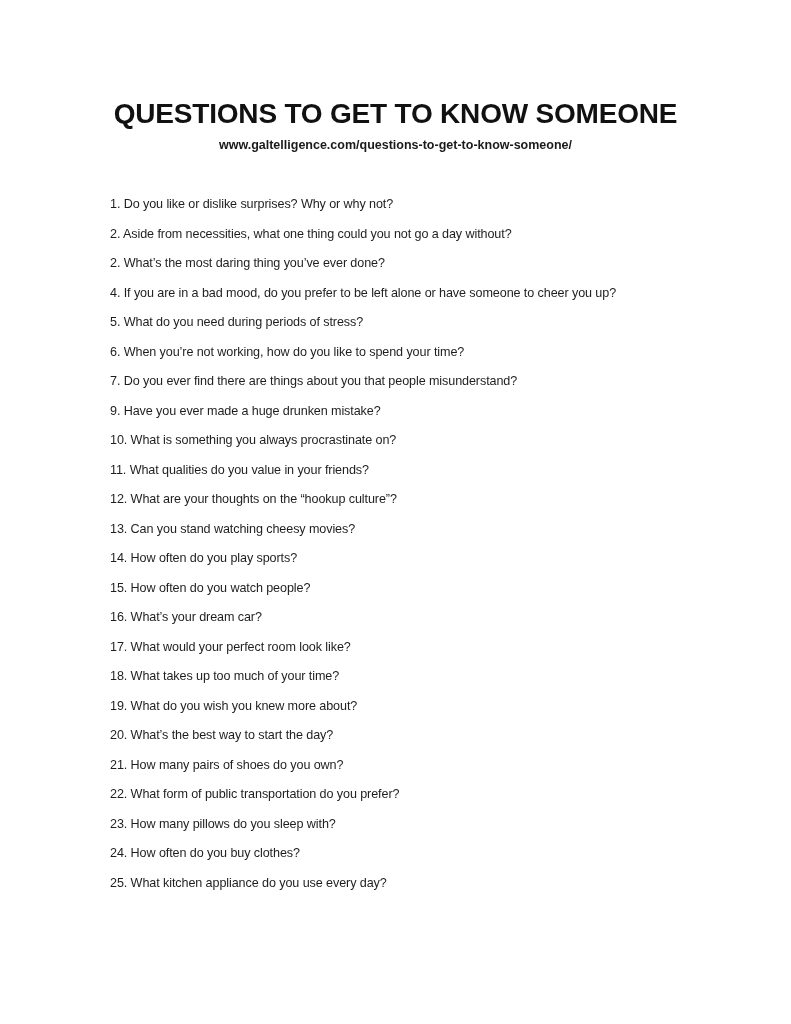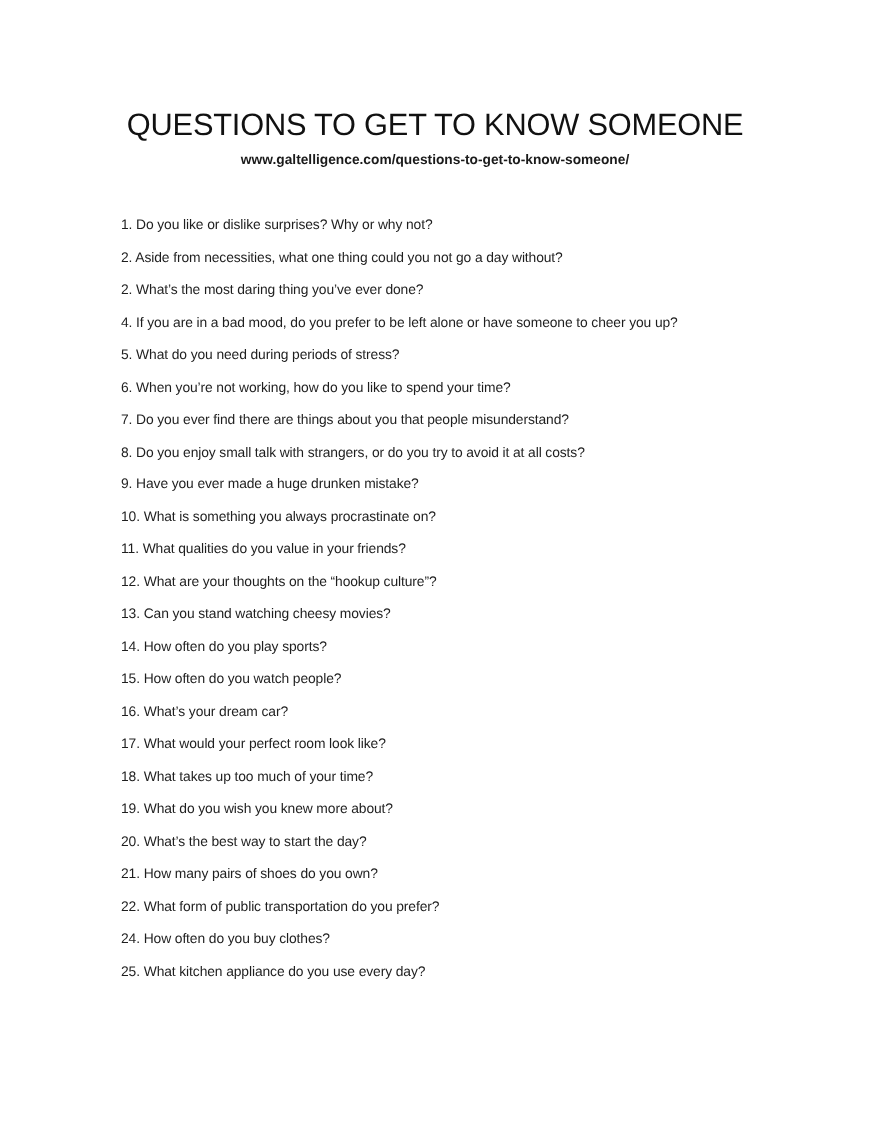--- a/index.html
+++ b/index.html
@@ -21,21 +21,21 @@
       width: 791px;
       height: 1024px;
       background: #ffffff;
     }
     .title {
       position: absolute;
       left: 0;
       width: 791px;
       top: 96px;
       text-align: center;
-      font-weight: normal;
+      font-weight: bold;
       font-size: 28px;
       letter-spacing: -0.2px;
       color: #111111;
       margin: 0;
       line-height: 36px;
     }
     .url {
       position: absolute;
       left: 0;
       width: 791px;
@@ -72,31 +72,31 @@
   <div class="url">www.galtelligence.com/questions-to-get-to-know-someone/</div>
 
   <ul class="list">
     <li>1. Do you like or dislike surprises? Why or why not?</li>
     <li>2. Aside from necessities, what one thing could you not go a day without?</li>
     <li>2. What’s the most daring thing you’ve ever done?</li>
     <li>4. If you are in a bad mood, do you prefer to be left alone or have someone to cheer you up?</li>
     <li>5. What do you need during periods of stress?</li>
     <li>6. When you’re not working, how do you like to spend your time?</li>
     <li>7. Do you ever find there are things about you that people misunderstand?</li>
-    <li>8. Do you enjoy small talk with strangers, or do you try to avoid it at all costs?</li>
     <li>9. Have you ever made a huge drunken mistake?</li>
     <li>10. What is something you always procrastinate on?</li>
     <li>11. What qualities do you value in your friends?</li>
     <li>12. What are your thoughts on the “hookup culture”?</li>
     <li>13. Can you stand watching cheesy movies?</li>
     <li>14. How often do you play sports?</li>
     <li>15. How often do you watch people?</li>
     <li>16. What’s your dream car?</li>
     <li>17. What would your perfect room look like?</li>
     <li>18. What takes up too much of your time?</li>
     <li>19. What do you wish you knew more about?</li>
     <li>20. What’s the best way to start the day?</li>
     <li>21. How many pairs of shoes do you own?</li>
     <li>22. What form of public transportation do you prefer?</li>
+    <li>23. How many pillows do you sleep with?</li>
     <li>24. How often do you buy clothes?</li>
     <li>25. What kitchen appliance do you use every day?</li>
   </ul>
 </div>
 
 </body></html>

